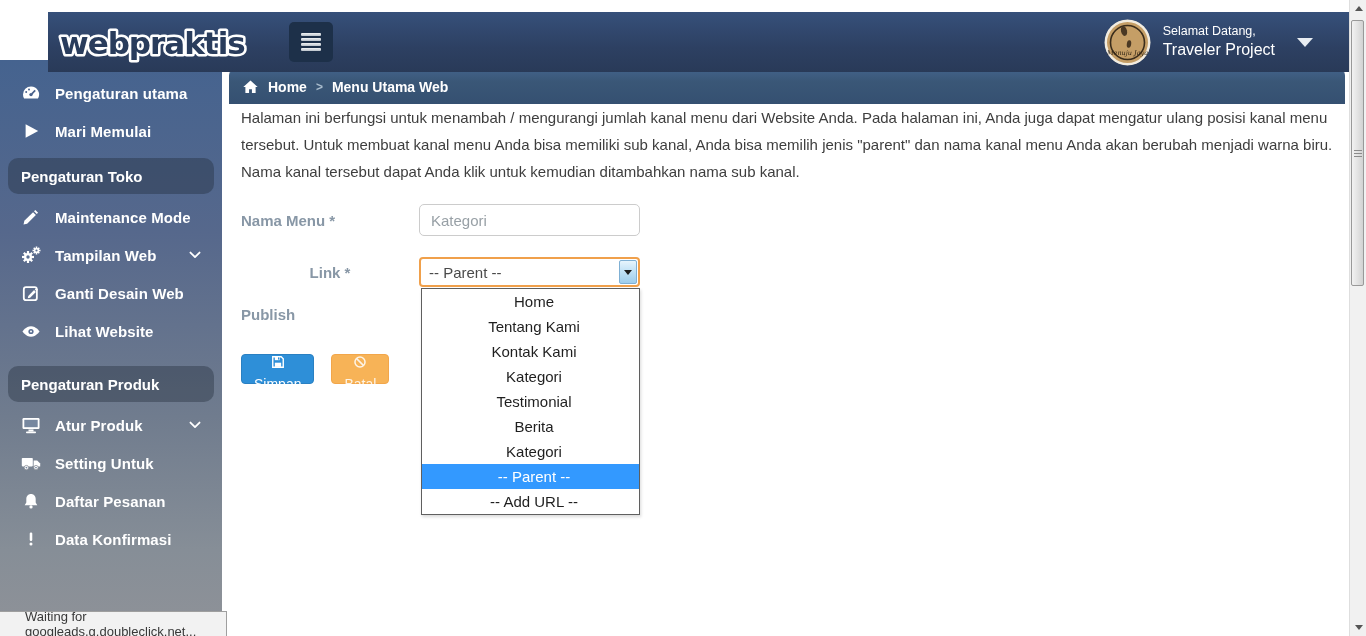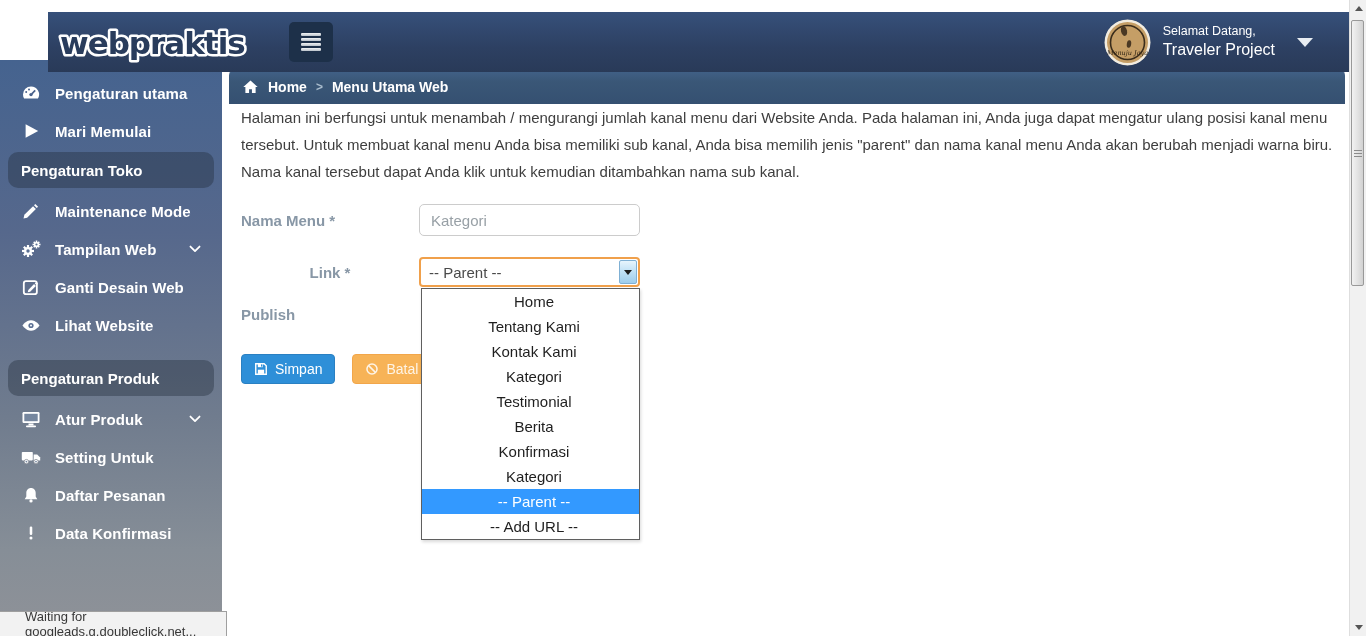--- a/index.html
+++ b/index.html
@@ -41,21 +41,21 @@
     height:38px; display:flex; align-items:center; padding-left:20px;
     color:#fff; font-size:15px; font-weight:600; cursor:pointer; letter-spacing:.1px;
   }
   .side-item .icon { width:22px; display:flex; justify-content:center; margin-right:13px; flex:none; }
   .side-section {
     height:36px; margin:16px 8px 4px 8px; border-radius:10px;
     background:rgba(31,41,56,.38);
     display:flex; align-items:center; padding-left:13px;
     color:#fff; font-size:15px; font-weight:bold;
   }
-  .side-section.first { margin-top:2px; }
+  .side-section.first { margin-top:8px; }
   .chev { margin-left:auto; margin-right:20px; display:flex; }
 
   
   .content { position:absolute; top:60px; left:222px; right:17px; bottom:0; background:#fff; }
   .crumb-bar {
     margin:9px 4px 0 7px; height:35px; border-radius:6px 6px 0 0;
     background:linear-gradient(180deg,#42628a 0%, #3a5777 35%, #355071 100%);
     display:flex; align-items:center; padding-left:13px; gap:9px;
     box-shadow:inset 0 1px 0 rgba(255,255,255,.25);
   }
@@ -96,21 +96,21 @@
     height:25px; line-height:25px; padding-left:7px; font-size:15px; color:#1f1f1f;
     cursor:default; white-space:nowrap;
   }
   .dropdown .opt.selected { background:#3399ff; color:#fff; }
   .row-publish { margin-bottom:31px; }
   .row-publish .flabel { align-self:start; }
 
   .btn-row { display:flex; gap:17px; }
   .btn { height:30px; border-radius:4px; font-size:14px; display:inline-flex;
     align-items:center; gap:7px; padding:0 12px; cursor:pointer; border:1px solid transparent;
-    font-family:"Liberation Sans", sans-serif; }
+    font-family:"Liberation Sans", sans-serif;flex-direction:column; }
   .btn-simpan { background:#2e8fd8; border-color:#2a80c2; color:#fff; }
   .btn-batal  { background:#f7b357; border-color:#f2a64a; color:rgba(255,255,255,.85); }
 
   
   .status-bar {
     position:absolute; left:0; bottom:0; width:227px; height:25px;
     background:#f2f2f2; border:1px solid #9f9f9f; border-left:none; border-bottom:none;
     font-size:13px; color:#383838; display:flex; align-items:center; padding-left:25px; z-index:40;
   }
 
@@ -346,21 +346,20 @@
             <span class="sel-arrow"></span>
           </div>
         </div>
         <div class="dropdown">
           <div class="opt">Home</div>
           <div class="opt">Tentang Kami</div>
           <div class="opt">Kontak Kami</div>
           <div class="opt">Kategori</div>
           <div class="opt">Testimonial</div>
           <div class="opt">Berita</div>
-          <div class="opt">Konfirmasi</div>
           <div class="opt">Kategori</div>
           <div class="opt selected">-- Parent --</div>
           <div class="opt">-- Add URL --</div>
         </div>
       </div>
 
       <div class="form-row row-publish">
         <label class="flabel">Publish</label>
         <div></div>
       </div>

